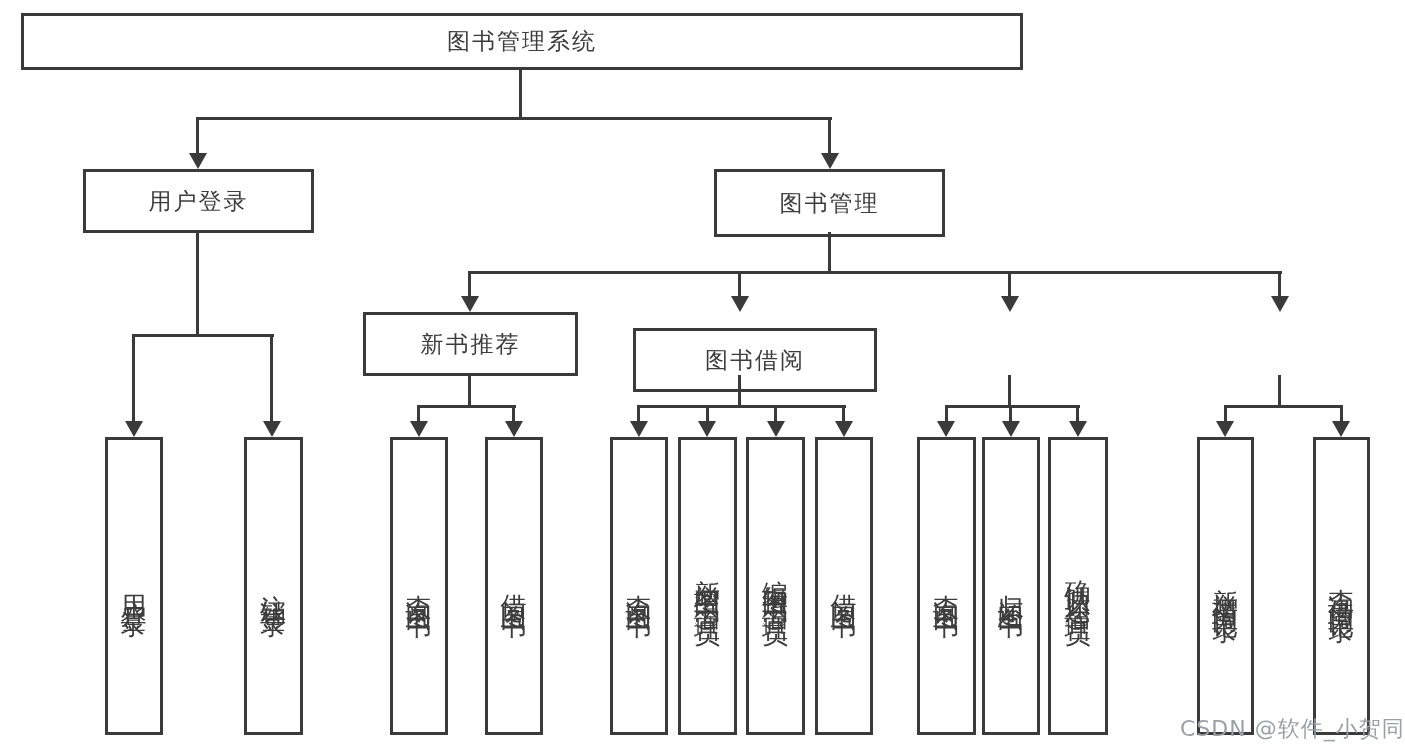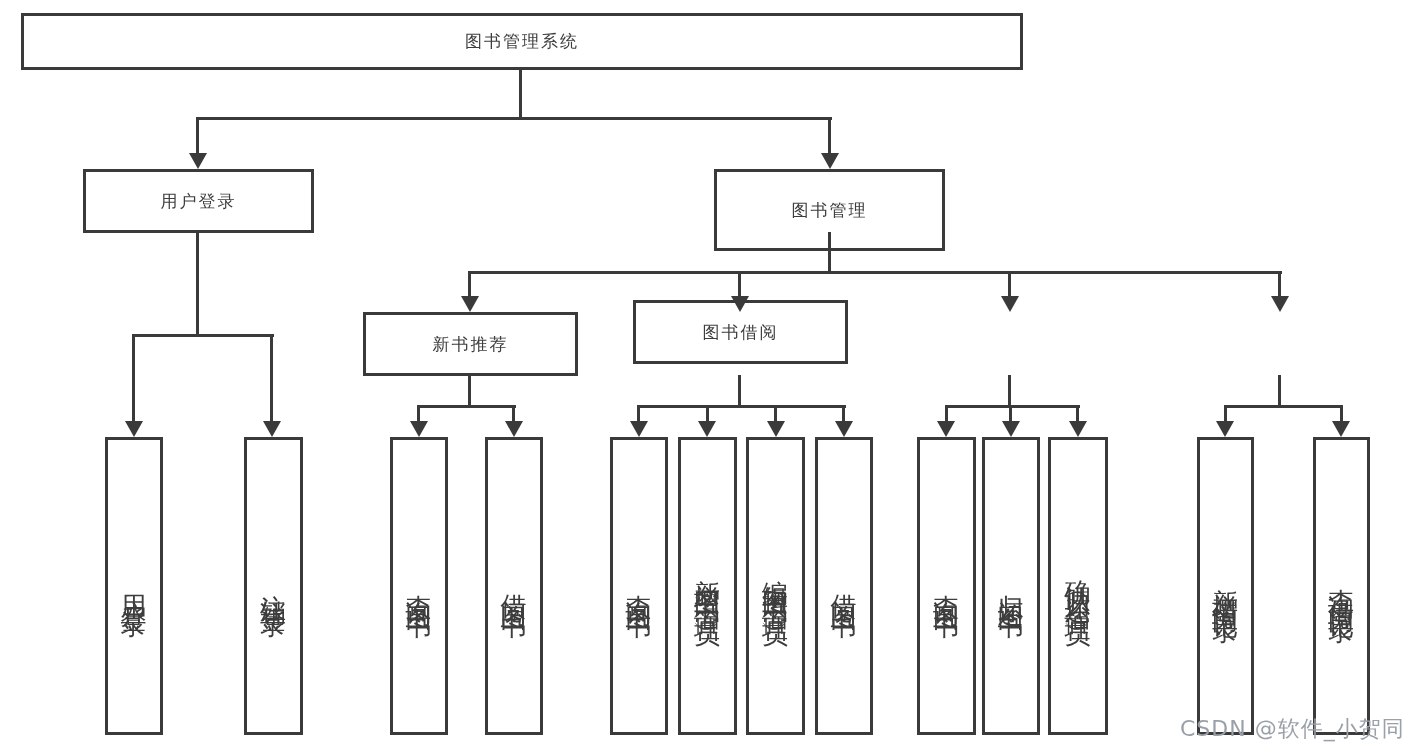--- a/index.html
+++ b/index.html
@@ -6,21 +6,21 @@
   .stage{
     position:relative;width:1405px;height:747px;background:#ffffff;overflow:hidden;
     font-family:"DejaVu Sans","Liberation Sans",sans-serif;
     --line:#3a3a3a; --text:#3d3d3d; --watermark:#9aa0a8;
   }
   .box{
     position:absolute;box-sizing:border-box;border:3px solid var(--line);
     background:#fff;display:flex;align-items:center;justify-content:center;
   }
   .hlabel{
-    font-size:17px;letter-spacing:2px;color:var(--text);white-space:nowrap;
+    font-size:23px;letter-spacing:2px;color:var(--text);white-space:nowrap;
   }
   .vlabel{
     writing-mode:vertical-rl;text-orientation:mixed;
     font-size:26px;letter-spacing:6px;color:var(--text);line-height:1;
   }
   .vline{position:absolute;width:3px;background:var(--line);}
   .hline{position:absolute;height:3px;background:var(--line);}
   .arrow{
     position:absolute;width:0;height:0;
     border-left:9px solid transparent;border-right:9px solid transparent;
@@ -36,28 +36,28 @@
 
 <div class="stage" style="--line: #3a3a3a; --text: #3d3d3d; --watermark: #9aa0a8;">
 
   <div class="box" style="left:21px;top:13px;width:1002px;height:57px">
     <span class="hlabel">图书管理系统</span>
   </div>
 
   <div class="box" style="left:83px;top:169px;width:231px;height:64px">
     <span class="hlabel">用户登录</span>
   </div>
-  <div class="box" style="left:714px;top:169px;width:231px;height:82px">
+  <div class="box" style="left:714px;top:169px;width:231px;height:68px">
     <span class="hlabel">图书管理</span>
   </div>
 
   <div class="box" style="left:363px;top:312px;width:215px;height:64px">
     <span class="hlabel">新书推荐</span>
   </div>
-  <div class="box" style="left:633px;top:300px;width:215px;height:64px">
+  <div class="box" style="left:633px;top:328px;width:244px;height:64px">
     <span class="hlabel">图书借阅</span>
   </div>
 
   <div class="box" style="left:105px;top:437px;width:58px;height:298px">
     <span class="vlabel">用户登录</span>
   </div>
   <div class="box" style="left:244px;top:437px;width:59px;height:298px">
     <span class="vlabel">注销登录</span>
   </div>
 

